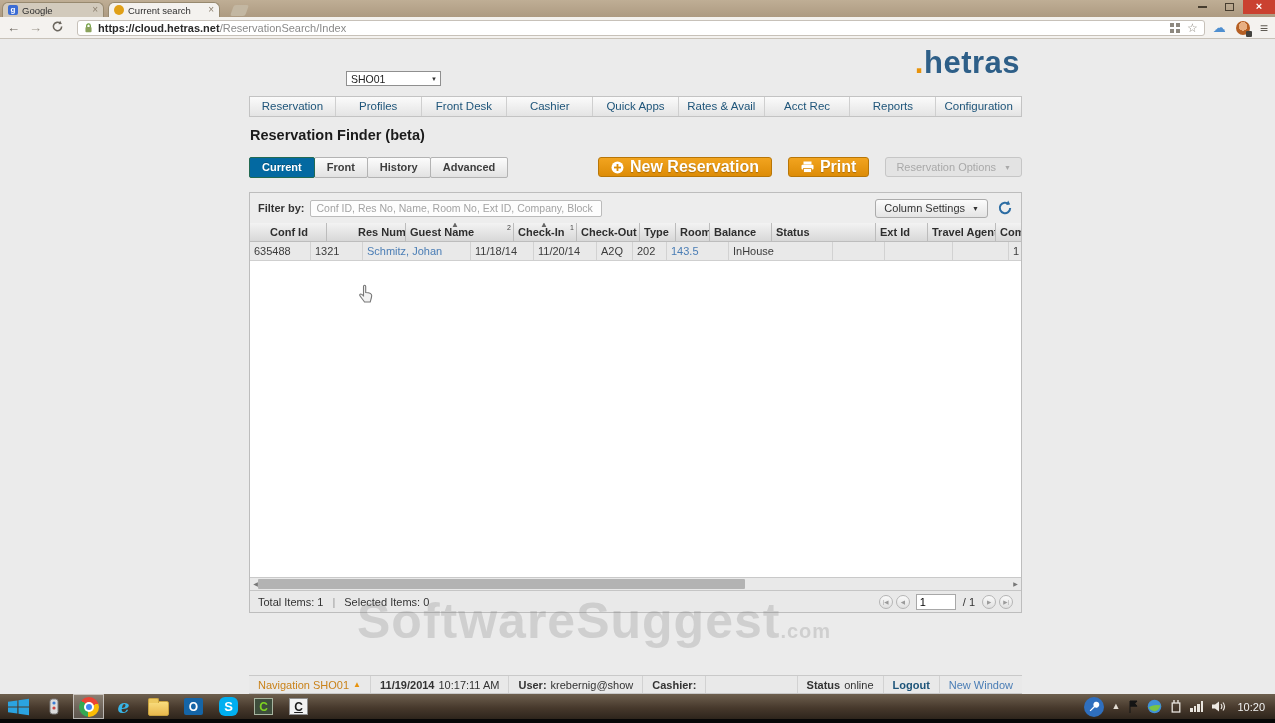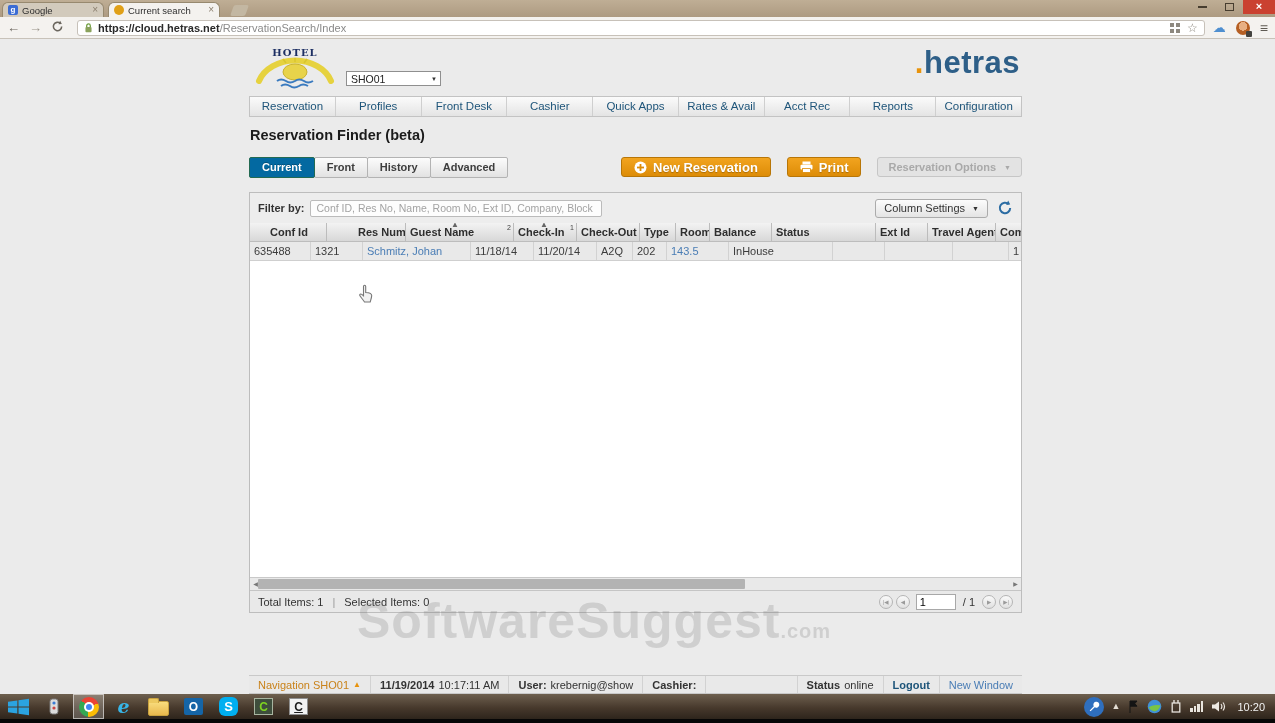--- a/index.html
+++ b/index.html
@@ -45,22 +45,22 @@
 .brand .dot{color:#e8930c}
 .main-nav{position:absolute;left:0;top:56px;width:100%;height:21px;display:flex;background:linear-gradient(#fbfbfb,#e4e4e4);border:1px solid #c3c3c3}
 .nav-item{flex:1;text-align:center;font-size:11.5px;color:#1d5479;line-height:19px;border-right:1px solid #cfcfcf;cursor:pointer;white-space:nowrap}
 .nav-item:last-child{border-right:none}
 .page-title{position:absolute;left:1px;top:87px;font-size:14.5px;font-weight:bold;color:#1b1b1b}
 .view-row{position:absolute;left:0;top:117px;width:100%;height:22px}
 .view-tabs{display:flex}
 .vtab{height:21px;line-height:19px;padding:0 12px;font-size:11px;font-weight:bold;color:#3d3d3d;background:linear-gradient(#fcfcfc,#e2e2e2);border:1px solid #b3b3b3;border-radius:2px;margin-right:-1px;cursor:pointer}
 .vtab.active{background:#0369a1;color:#fff;border-color:#236a52;text-shadow:0 -1px 0 rgba(0,0,0,.25);z-index:2;position:relative}
 .actions{position:absolute;right:0;top:0;display:flex;align-items:center}
-.btn-orange{height:20px;background:linear-gradient(#f2a41f,#dd8c07);border:1px solid #b87607;border-radius:3px;color:#fff;font-size:13px;font-weight:bold;padding:9px 12px;display:flex;align-items:center;gap:6px;text-shadow:0 1px 1px rgba(0,0,0,.25);cursor:pointer}
-.btn-disabled{height:20px;background:#e3e3e3;border:1px solid #c6c6c6;border-radius:3px;color:#a9a9a9;font-size:11px;font-weight:bold;padding:0 10px;display:flex;align-items:center;gap:8px}
+.btn-orange{height:20px;background:linear-gradient(#f2a41f,#dd8c07);border:1px solid #b87607;border-radius:3px;color:#fff;font-size:16px;font-weight:bold;padding:9px 12px;display:flex;align-items:center;gap:6px;text-shadow:0 1px 1px rgba(0,0,0,.25);cursor:pointer}
+.btn-disabled{height:20px;background:#e3e3e3;border:1px solid #c6c6c6;border-radius:3px;color:#a9a9a9;font-size:11px;font-weight:normal;padding:0 10px;display:flex;align-items:center;gap:8px}
 .mlg{margin-left:16px}
 .dd-arrow{font-size:7px}
 
 
 .grid-panel{position:absolute;left:0;top:152px;width:773px;height:421px;background:#fff;border:1px solid #bdbdbd;display:flex;flex-direction:column}
 .filter-row{height:30px;background:#ededed;display:flex;align-items:center;padding:0 8px;flex:none}
 .filter-label{font-size:11px;font-weight:bold;color:#333;margin-right:6px}
 .filter-input{width:292px;height:17px;border:1px solid #bbb;border-radius:2px;background:#fdfdfd;font-size:10.5px;color:#555;padding:0 5px;font-family:inherit}
 .filter-input::placeholder{color:#a3a3a3}
 .filter-right{margin-left:auto;display:flex;align-items:center;gap:9px}
@@ -180,34 +180,20 @@
   <span class="cloud">☁</span>
   <span style="width:10px"></span>
   <span class="avatar"></span>
   <span style="width:10px"></span>
   <span class="menu-ico">≡</span>
 </div>
 
 <div class="viewport">
   <div class="app">
 
-    <div class="hotel-logo">
-      <svg width="84" height="48" viewBox="0 0 84 48">
-        <path d="M6 38A38 30 0 0 1 78 38" fill="none" stroke="#e6d23f" stroke-width="6" stroke-linecap="round"></path>
-        <text x="42" y="13" font-family="DejaVu Serif,serif" font-size="10" font-weight="bold" fill="#1d2f63" text-anchor="middle" letter-spacing="1">HOTEL</text>
-        <g stroke="#d8c52f" stroke-width="1.5">
-            <line x1="33" y1="20" x2="30" y2="16"></line>
-            <line x1="42" y1="19" x2="42" y2="15"></line>
-            <line x1="51" y1="20" x2="54" y2="16"></line>
-          </g>
-        <ellipse cx="42" cy="29" rx="12" ry="8" fill="#e8d34a" stroke="#c9b232"></ellipse>
-        <path d="M24 38q4-3 9 0q4 3 9 0q4-3 9 0q4 3 9 0" stroke="#3a7abf" fill="none" stroke-width="2"></path>
-        <path d="M28 43q4-3 9 0q4 3 9 0q4-3 9 0" stroke="#3a7abf" fill="none" stroke-width="2"></path>
-      </svg>
-    </div>
 
     <div class="prop-select">
       <span>SHO01</span>
       <span class="sel-arrow">▼</span>
     </div>
 
     <div class="brand"><span class="dot">.</span><span>hetras</span></div>
 
     <div class="main-nav">
         <div class="nav-item">Reservation</div>

